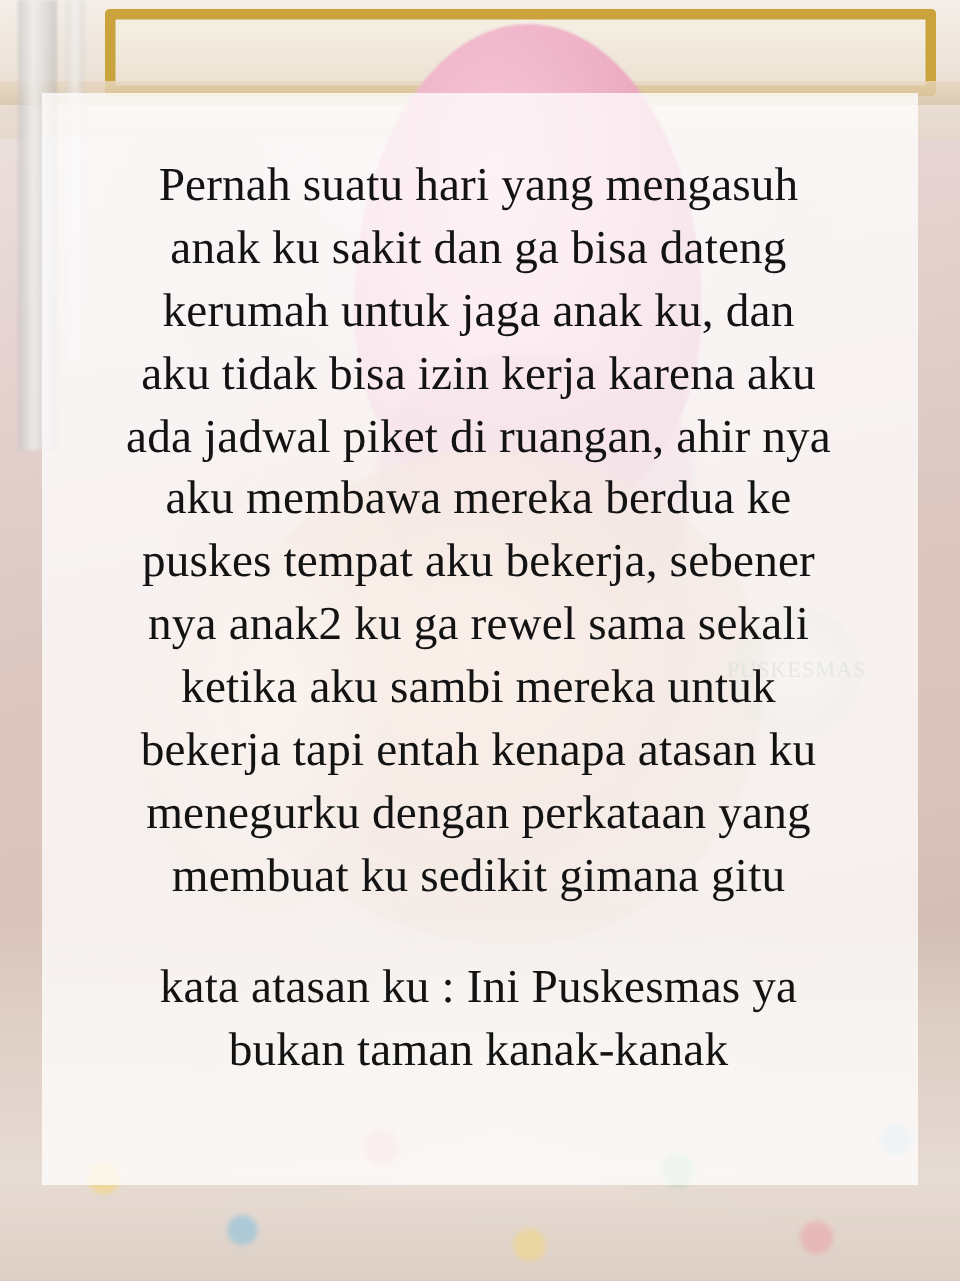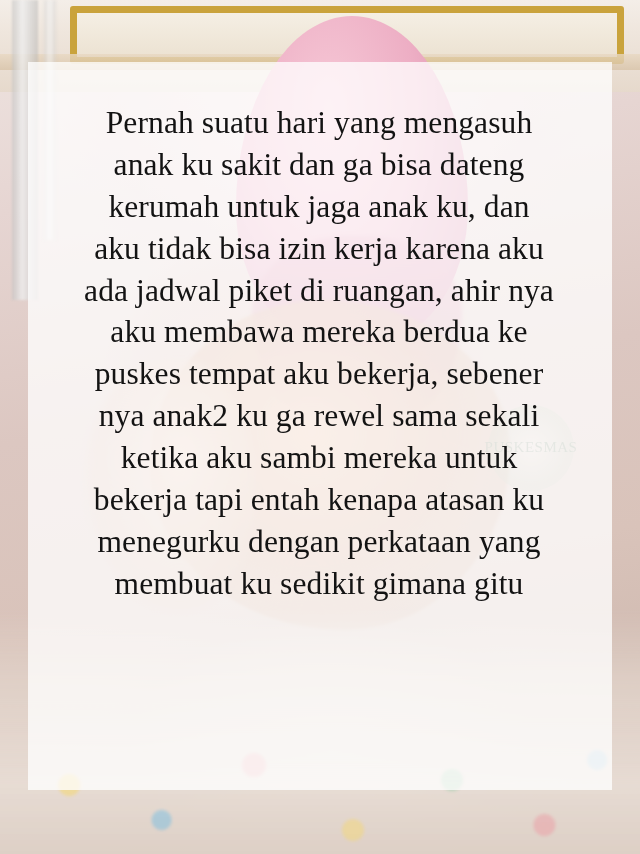--- a/index.html
+++ b/index.html
@@ -208,15 +208,17 @@
 aku tidak bisa izin kerja karena aku
 ada jadwal piket di ruangan, ahir nya
 aku membawa mereka berdua ke
 puskes tempat aku bekerja, sebener
 nya anak2 ku ga rewel sama sekali
 ketika aku sambi mereka untuk
 bekerja tapi entah kenapa atasan ku
 menegurku dengan perkataan yang
 membuat ku sedikit gimana gitu</div>
     <div class="quote-gap"></div>
+    <div class="quote-quoteline">kata atasan ku : Ini Puskesmas ya
+bukan taman kanak-kanak</div>
   </div>
 
 </div>
 
 </body></html>

